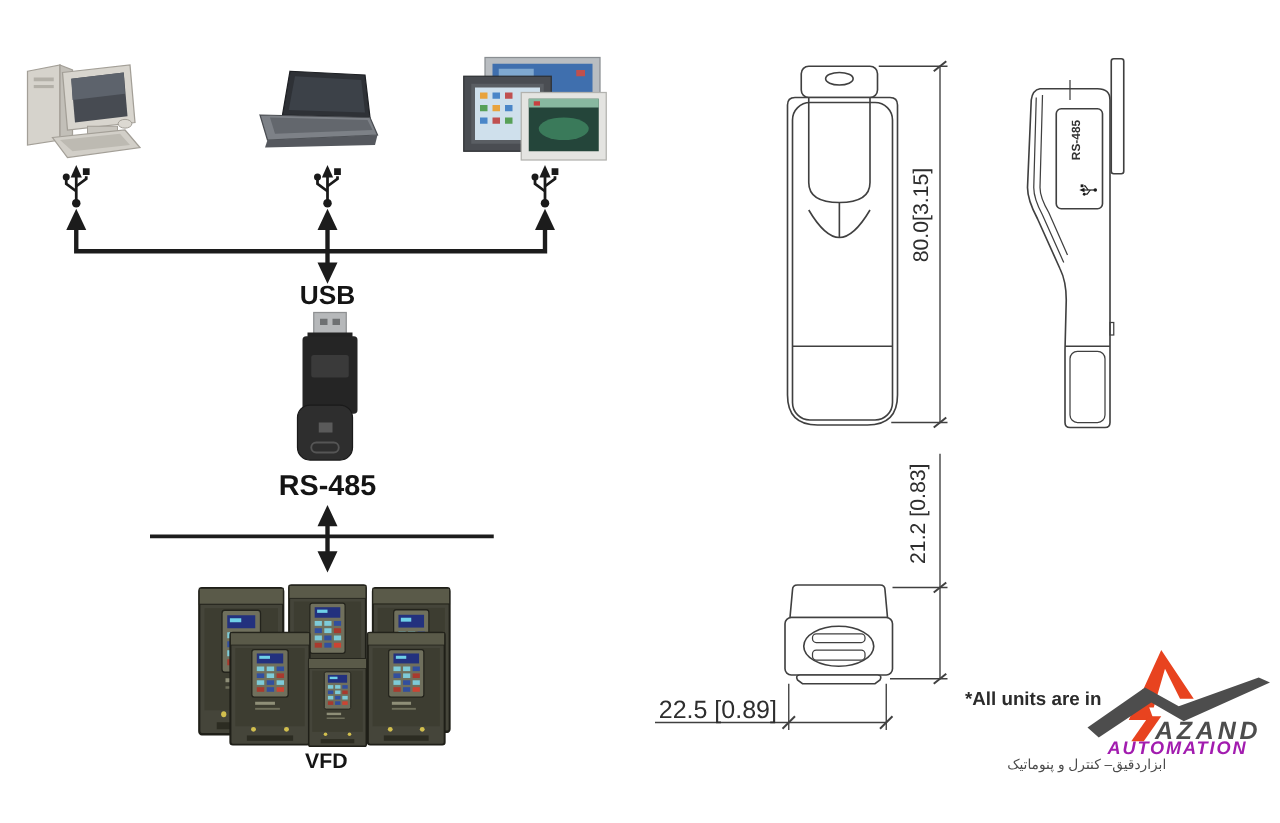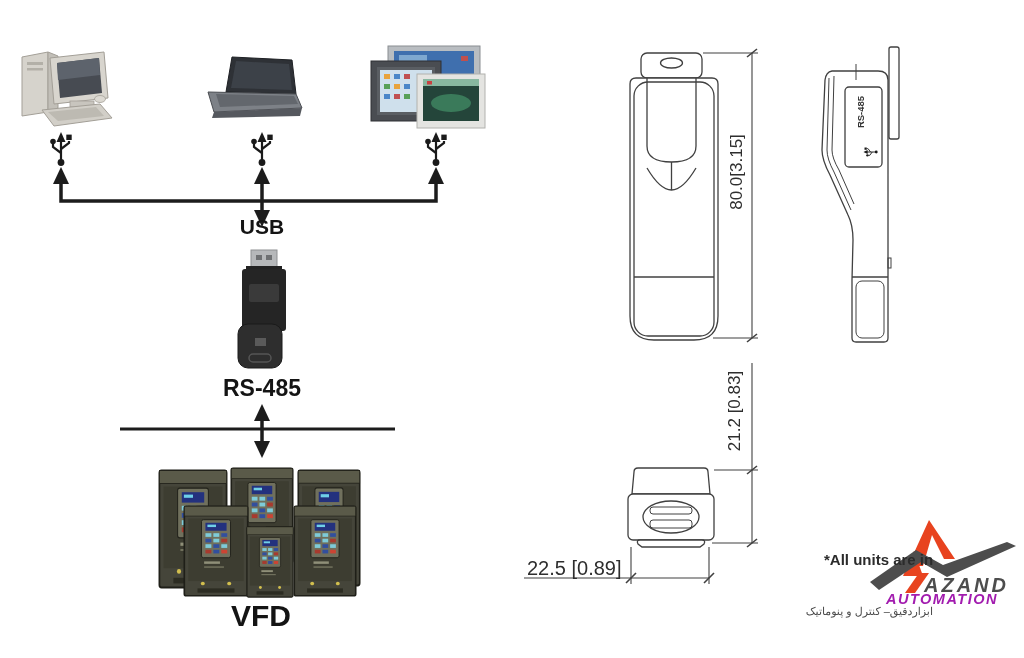--- a/index.html
+++ b/index.html
@@ -210,33 +210,33 @@
   </g>
 
   <g>
     <polygon points="903,576 914,551 923,576" fill="#e8431f"></polygon>
     <path d="M908,566 L929,520 L955,559 L944,559 L932,535 L923,566 Z" fill="#e8431f"></path>
     <path d="M870,582 L916,550 L943,565 L1007,542 L1016,546 L947,577 L921,562 L879,590 Z" fill="#4d4d4d"></path>
     <polygon points="905,593 919,573 929,573 915,593" fill="#e8431f"></polygon>
   </g>
 </svg>
 
-<div class="lbl" style="left:235px;top:215px;width:54px;font-size:21px">USB</div>
+<div class="lbl" style="left:235px;top:225px;width:54px;font-size:21px">USB</div>
 
 <div class="lbl" style="left:222px;top:375px;width:80px;font-size:23px">RS-485</div>
 
-<div class="lbl" style="left:231px;top:599px;width:60px;font-size:30px">VFD</div>
+<div class="lbl" style="left:231px;top:599px;width:60px;font-size:17px">VFD</div>
 
 <div class="dim-rot" style="left:682px;top:162px">80.0[3.15]</div>
 
 <div class="dim-rot" style="left:680px;top:401px">21.2 [0.83]</div>
 
 <div class="dim" style="left:527px;top:557px">22.5 [0.89]</div>
 
-<div class="note" style="left:824px;top:551px">*All units are in</div>
+<div class="note" style="left:772px;top:551px">*All units are in</div>
 
 <div class="logo-name" style="left:924px;top:574px">AZAND</div>
 
 <div class="logo-sub" style="left:886px;top:591px">AUTOMATION</div>
 
 <div class="logo-tag" style="left:815px;top:605px;width:118px;text-align:center">ابزاردقیق– کنترل و پنوماتیک</div>
 
 </div>
 
 </body></html>

